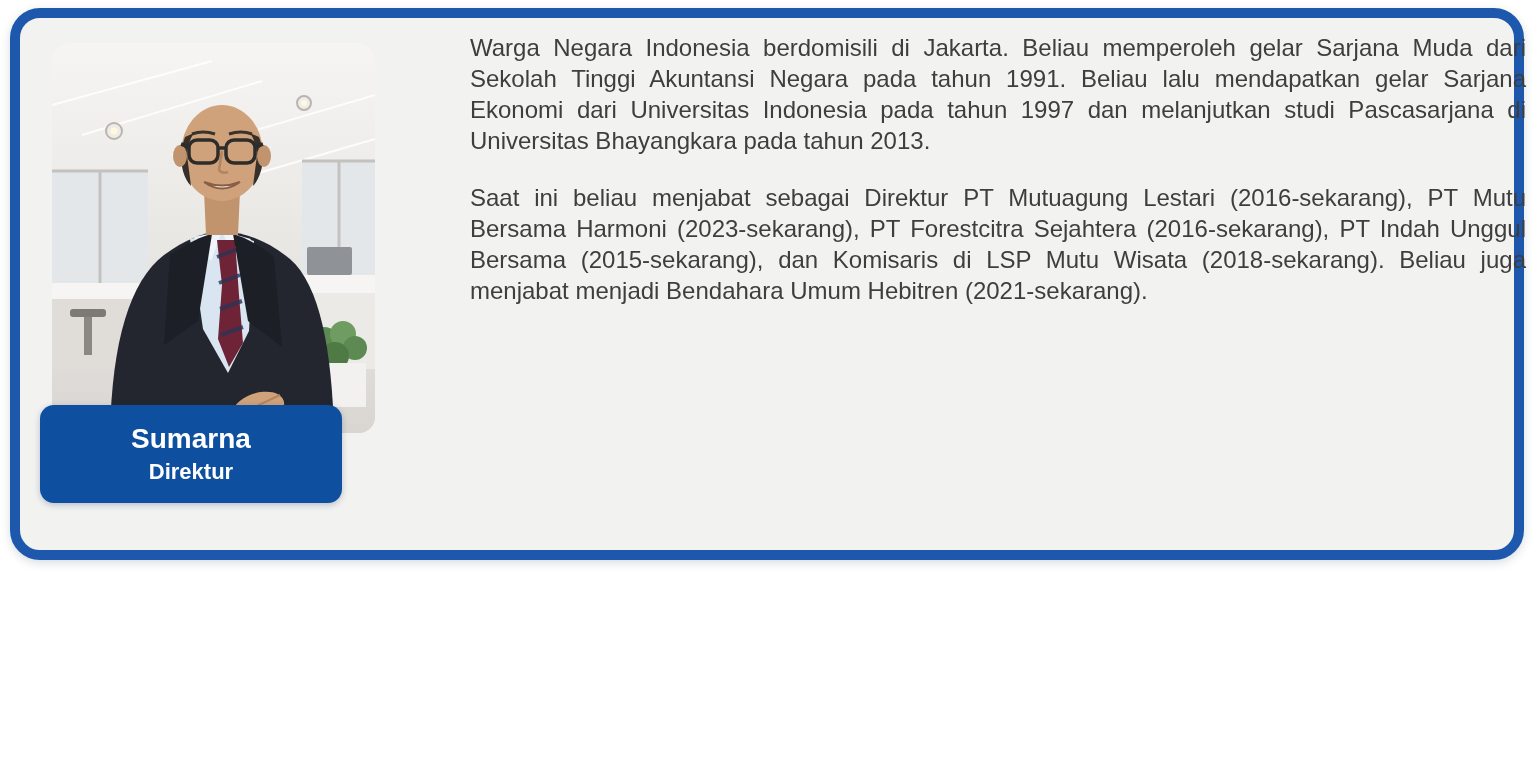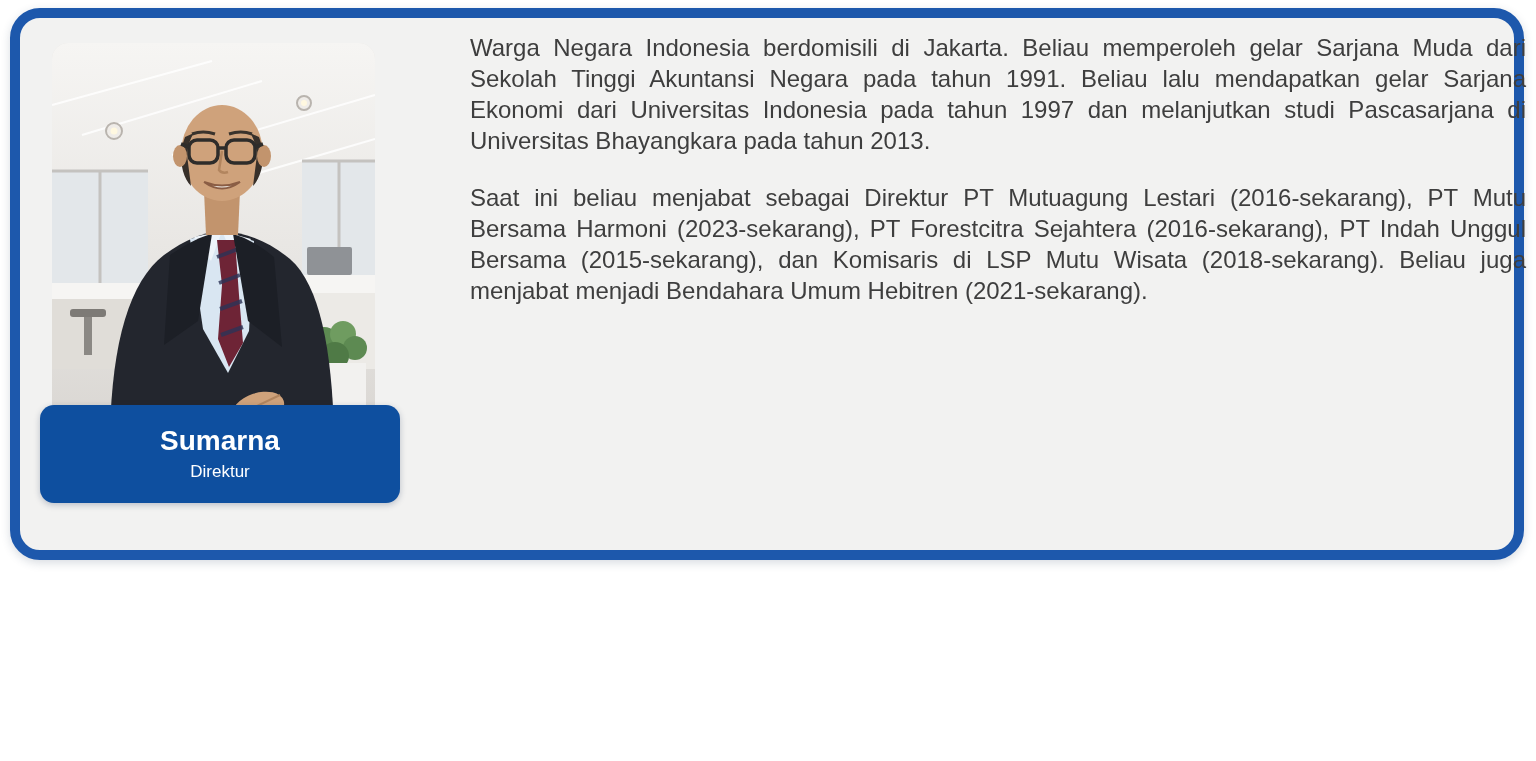--- a/index.html
+++ b/index.html
@@ -24,30 +24,30 @@
     position: absolute; left: 32px; top: 25px;
     width: 323px; height: 390px;
     border-radius: 16px;
     overflow: hidden;
     background: #e7e5e2;
   }
   .photo-frame svg { display: block; width: 100%; height: 100%; }
 
   .name-badge {
     position: absolute; left: 20px; top: 387px;
-    width: 360px; height: 98px;
+    width: 302px; height: 98px;
     background: #0e4f9f;
     border-radius: 14px;
     display: flex; flex-direction: column;
     align-items: center; justify-content: center;
     color: #ffffff;
     box-shadow: 0 2px 6px rgba(20,40,80,0.25);
   }
   .badge-name  { font-size: 28px; font-weight: bold; line-height: 1.1; }
-  .badge-title { font-size: 17px; line-height: 1.1; margin-top: 6px; }
+  .badge-title { font-size: 22px; line-height: 1.1; margin-top: 6px; font-weight: bold; }
 
   .bio {
     position: absolute; left: 428px; top: 14px;
     width: 1056px;
     color: #3e3e3e;
     font-size: 24px;
     line-height: 31px;
     text-align: justify;
     margin-left: 22px;
   }

